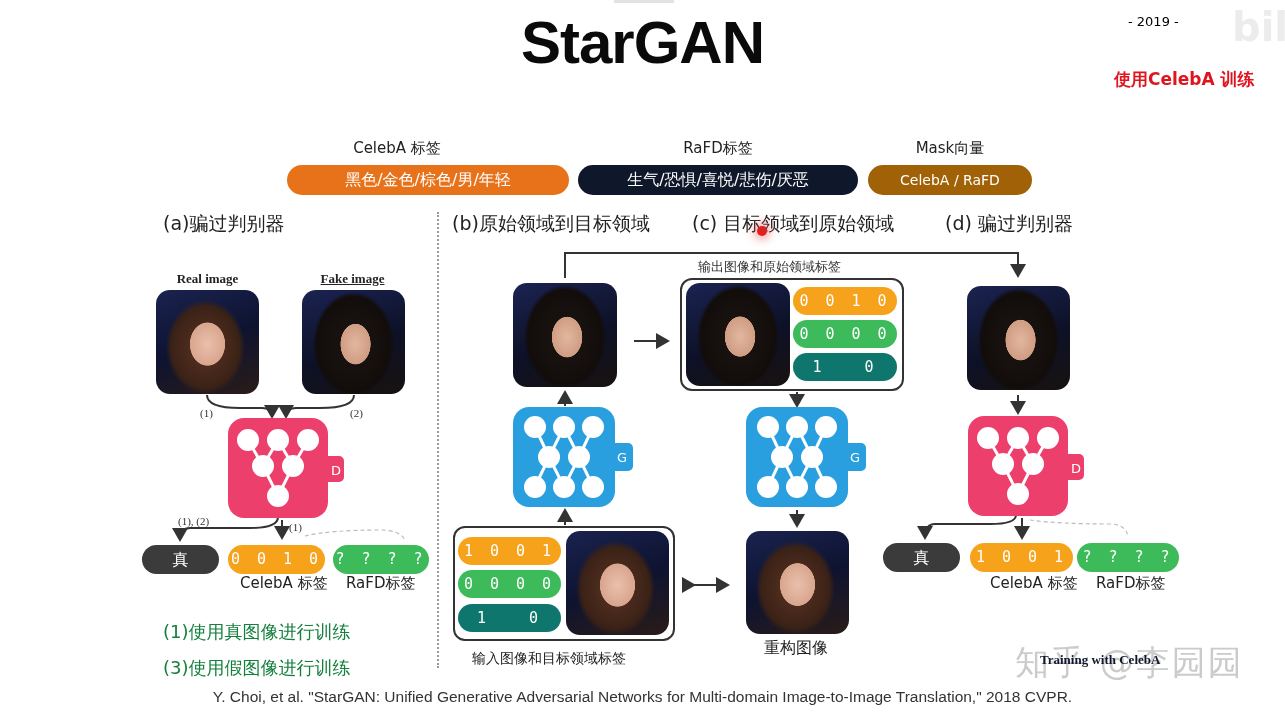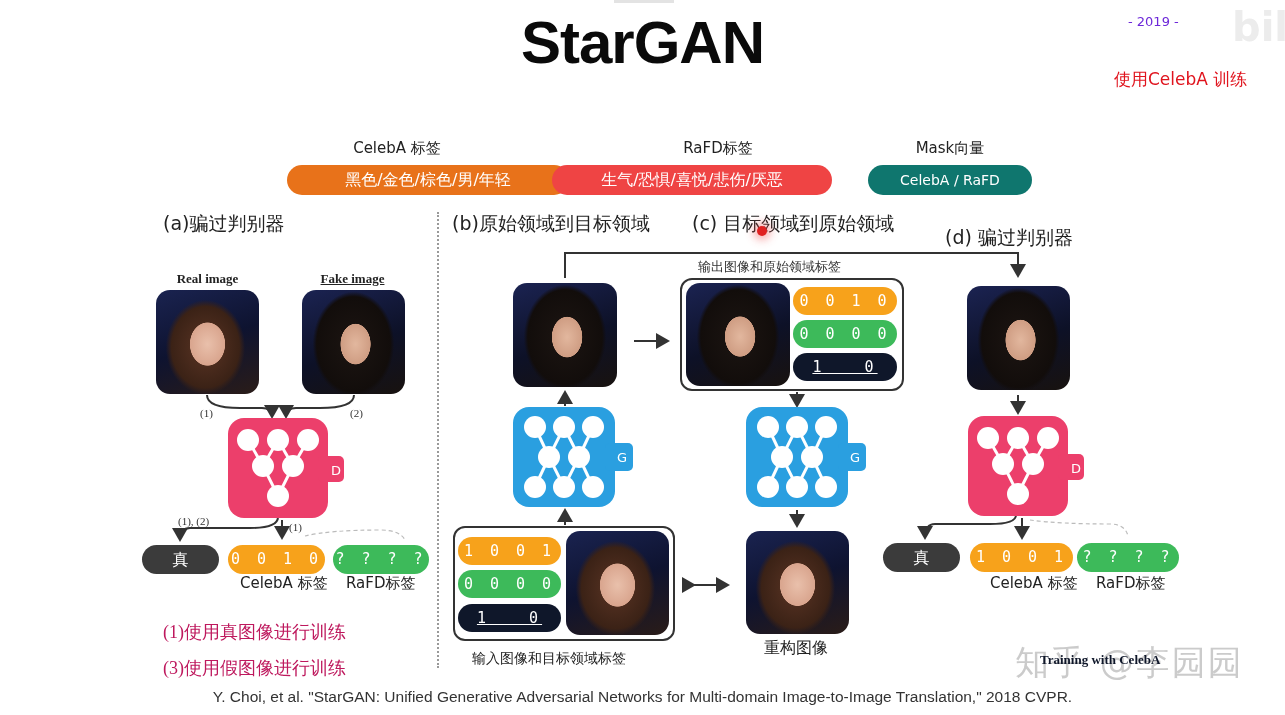--- a/index.html
+++ b/index.html
@@ -2,23 +2,23 @@
 <html><head>
 <meta charset="utf-8">
 <style>
   * { box-sizing: border-box; margin: 0; padding: 0; }
   html, body { width: 1285px; height: 715px; background: #ffffff; overflow: hidden; }
   body { position: relative; font-family: "DejaVu Sans", "Liberation Sans", sans-serif; color: #222; }
   .abs { position: absolute; }
 
   .top-tab { left: 614px; top: 0; width: 60px; height: 3px; background: #e3e3e3; }
   .title { left: 0; width: 1285px; top: 8px; text-align: center; font-family: "Liberation Sans", sans-serif; font-weight: bold; font-size: 60px; letter-spacing: -1px; color: #0a0a0a; }
-  .watermark-bili { left: 1128px; top: 14px; font-size: 13px; color: #6d28d9; }
+  .watermark-bili { left: 1128px; top: 14px; font-size: 13px; color: #000000; }
   .watermark-bili2 { left: 1232px; top: 4px; font-size: 40px; color: #ececec; font-weight: bold; }
-  .subtitle-red { left: 1114px; top: 68px; font-size: 17px; font-weight: normal; color: #e0141e; }
+  .subtitle-red { left: 1114px; top: 68px; font-size: 17px; font-weight: bold; color: #e0141e; }
 
   .legend-head { font-size: 15px; color: #222; text-align: center; }
   .pill { border-radius: 16px; color: #fff; font-size: 16px; text-align: center; line-height: 30px; height: 30px; }
 
   .sec-title { font-size: 19px; color: #222; white-space: nowrap; }
   .divider { left: 437px; top: 212px; width: 0; height: 456px; border-left: 2px dotted #999; }
 
   .face { border-radius: 14px; overflow: hidden; }
   .face-inner { width: 100%; height: 100%; }
   .face-female { background:
@@ -31,49 +31,49 @@
       linear-gradient(160deg, #1b2352 0%, #0d1127 55%, #18120f 100%); }
 
   .small-label { font-family: "Liberation Serif", serif; font-weight: bold; font-size: 13px; color: #222; text-align: center; }
   .tiny { font-size: 11px; color: #333; font-family: "Liberation Serif", serif; }
   .caption { font-size: 15px; color: #222; white-space: nowrap; }
   .boxed { border: 2px solid #333; border-radius: 12px; background: #fff; }
 
   .bit-pill { border-radius: 16px; color: #fff; font-family: "DejaVu Sans Mono", monospace; font-size: 15px; text-align: center; letter-spacing: 4px; }
   .orange { background: #f7a21b; }
   .green { background: #3dba5a; }
-  .purple { background: #0f172a; text-decoration: underline; }
+  .purple { background: #0f766e; }
   .dark { background: #3b3b3b; }
 
-  .note { font-size: 18px; color: #be185d; white-space: nowrap; font-family: Liberation Serif, serif; }
+  .note { font-size: 18px; color: #15803d; white-space: nowrap; }
   .citation { left: 0; width: 1285px; top: 688px; text-align: center; font-size: 15.5px; color: #333; font-family: "Liberation Sans", sans-serif; }
   .zhihu { left: 1015px; top: 640px; font-size: 34px; color: rgba(160,160,160,0.55); letter-spacing: 2px; white-space: nowrap; }
   .zhihu-overlay { left: 1040px; top: 652px; font-family: "Liberation Serif", serif; font-weight: bold; font-size: 13px; color: #0f172a; }
   .cursor-dot { left: 757px; top: 226px; width: 10px; height: 10px; border-radius: 50%; background: #e02020; box-shadow: 0 0 8px 4px rgba(240,80,80,0.45); }
 </style>
 </head>
 <body>
 
 <div class="abs top-tab"></div>
 <div class="abs title">StarGAN</div>
 <div class="abs watermark-bili">- 2019 -</div>
 <div class="abs watermark-bili2">bili</div>
 <div class="abs subtitle-red">使用CelebA 训练</div>
 
 <div class="abs legend-head" style="left:287px;top:139px;width:220px;">CelebA 标签</div>
 <div class="abs pill" style="left:287px;top:165px;width:282px;background:#e8721a;">黑色/金色/棕色/男/年轻</div>
 <div class="abs legend-head" style="left:578px;top:139px;width:280px;">RaFD标签</div>
-<div class="abs pill" style="left:552px;top:165px;width:280px;background:#ef4444;">生气/恐惧/喜悦/悲伤/厌恶</div>
+<div class="abs pill" style="left:578px;top:165px;width:280px;background:#0f172a;">生气/恐惧/喜悦/悲伤/厌恶</div>
 <div class="abs legend-head" style="left:868px;top:139px;width:164px;">Mask向量</div>
-<div class="abs pill" style="left:868px;top:165px;width:164px;background:#0f766e;font-size:14px;">CelebA / RaFD</div>
+<div class="abs pill" style="left:868px;top:165px;width:164px;background:#a16207;font-size:14px;">CelebA / RaFD</div>
 
 <div class="abs sec-title" style="left:163px;top:211px;">(a)骗过判别器</div>
 <div class="abs sec-title" style="left:452px;top:211px;">(b)原始领域到目标领域</div>
 <div class="abs sec-title" style="left:692px;top:211px;">(c) 目标领域到原始领域</div>
-<div class="abs sec-title" style="left:945px;top:225px;">(d) 骗过判别器</div>
+<div class="abs sec-title" style="left:945px;top:211px;">(d) 骗过判别器</div>
 <div class="abs divider"></div>
 <div class="abs cursor-dot"></div>
 
 <svg class="abs" style="left:0;top:0;" width="1285" height="715">
   <defs>
     <marker id="ah" markerWidth="8" markerHeight="8" refX="6" refY="4" orient="auto">
       <path d="M0,0 L7,4 L0,8 z" fill="#333"></path>
     </marker>
   </defs>
 

